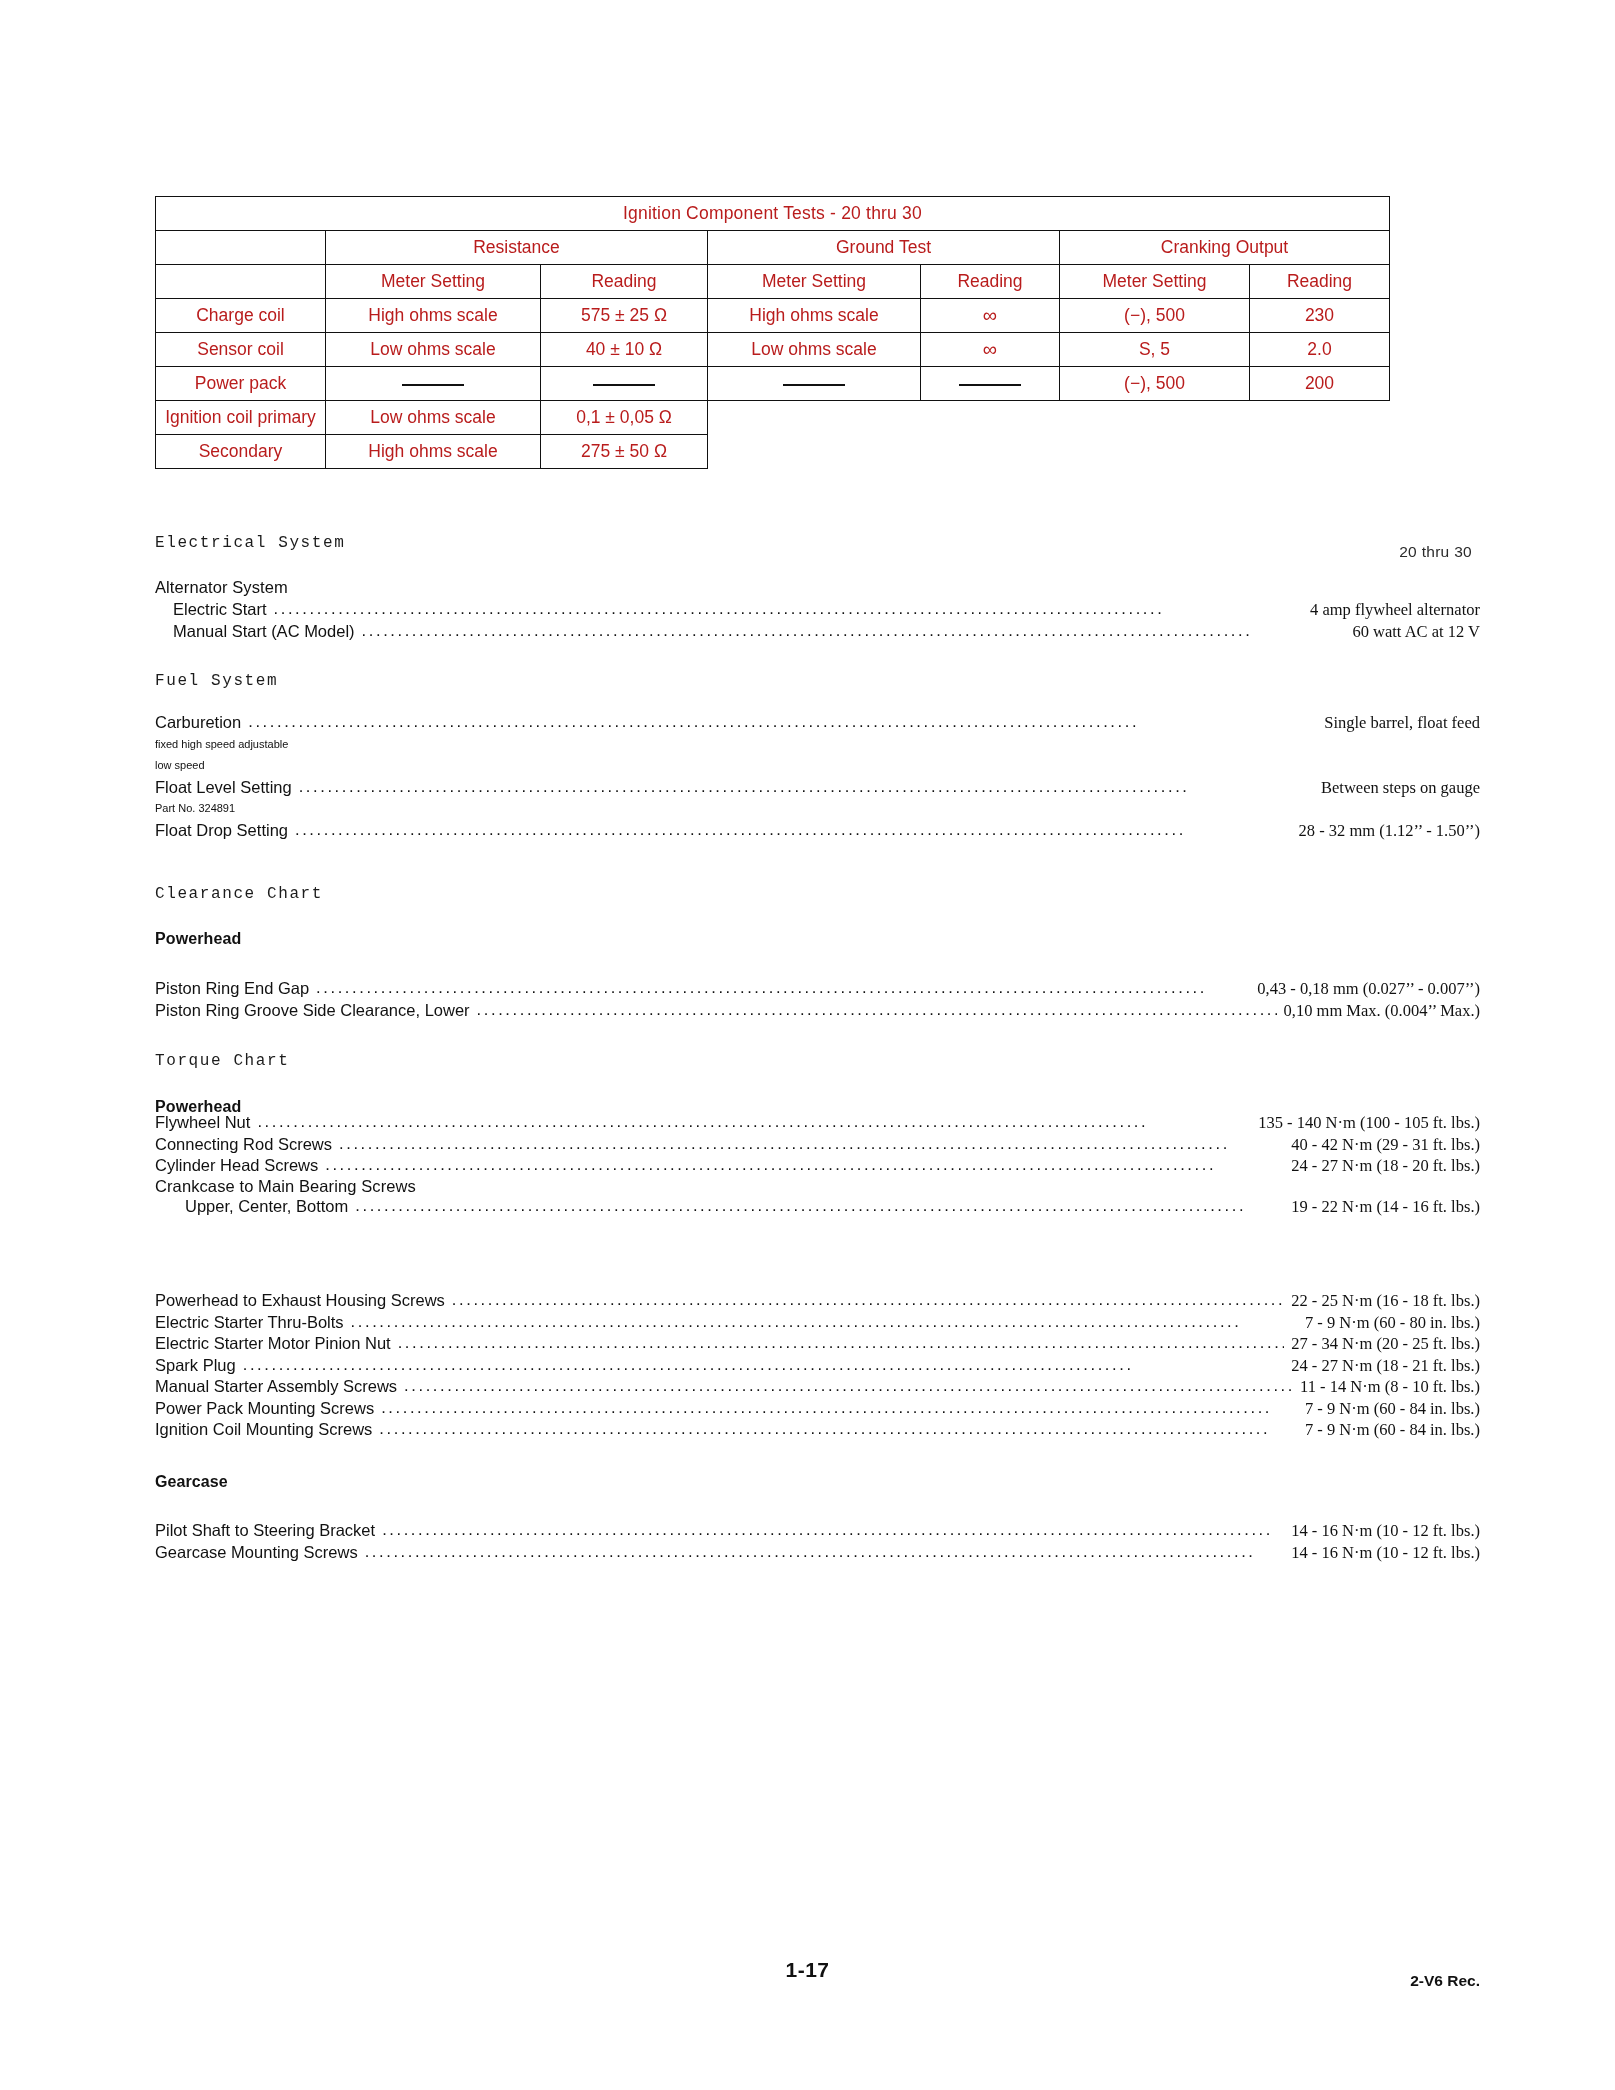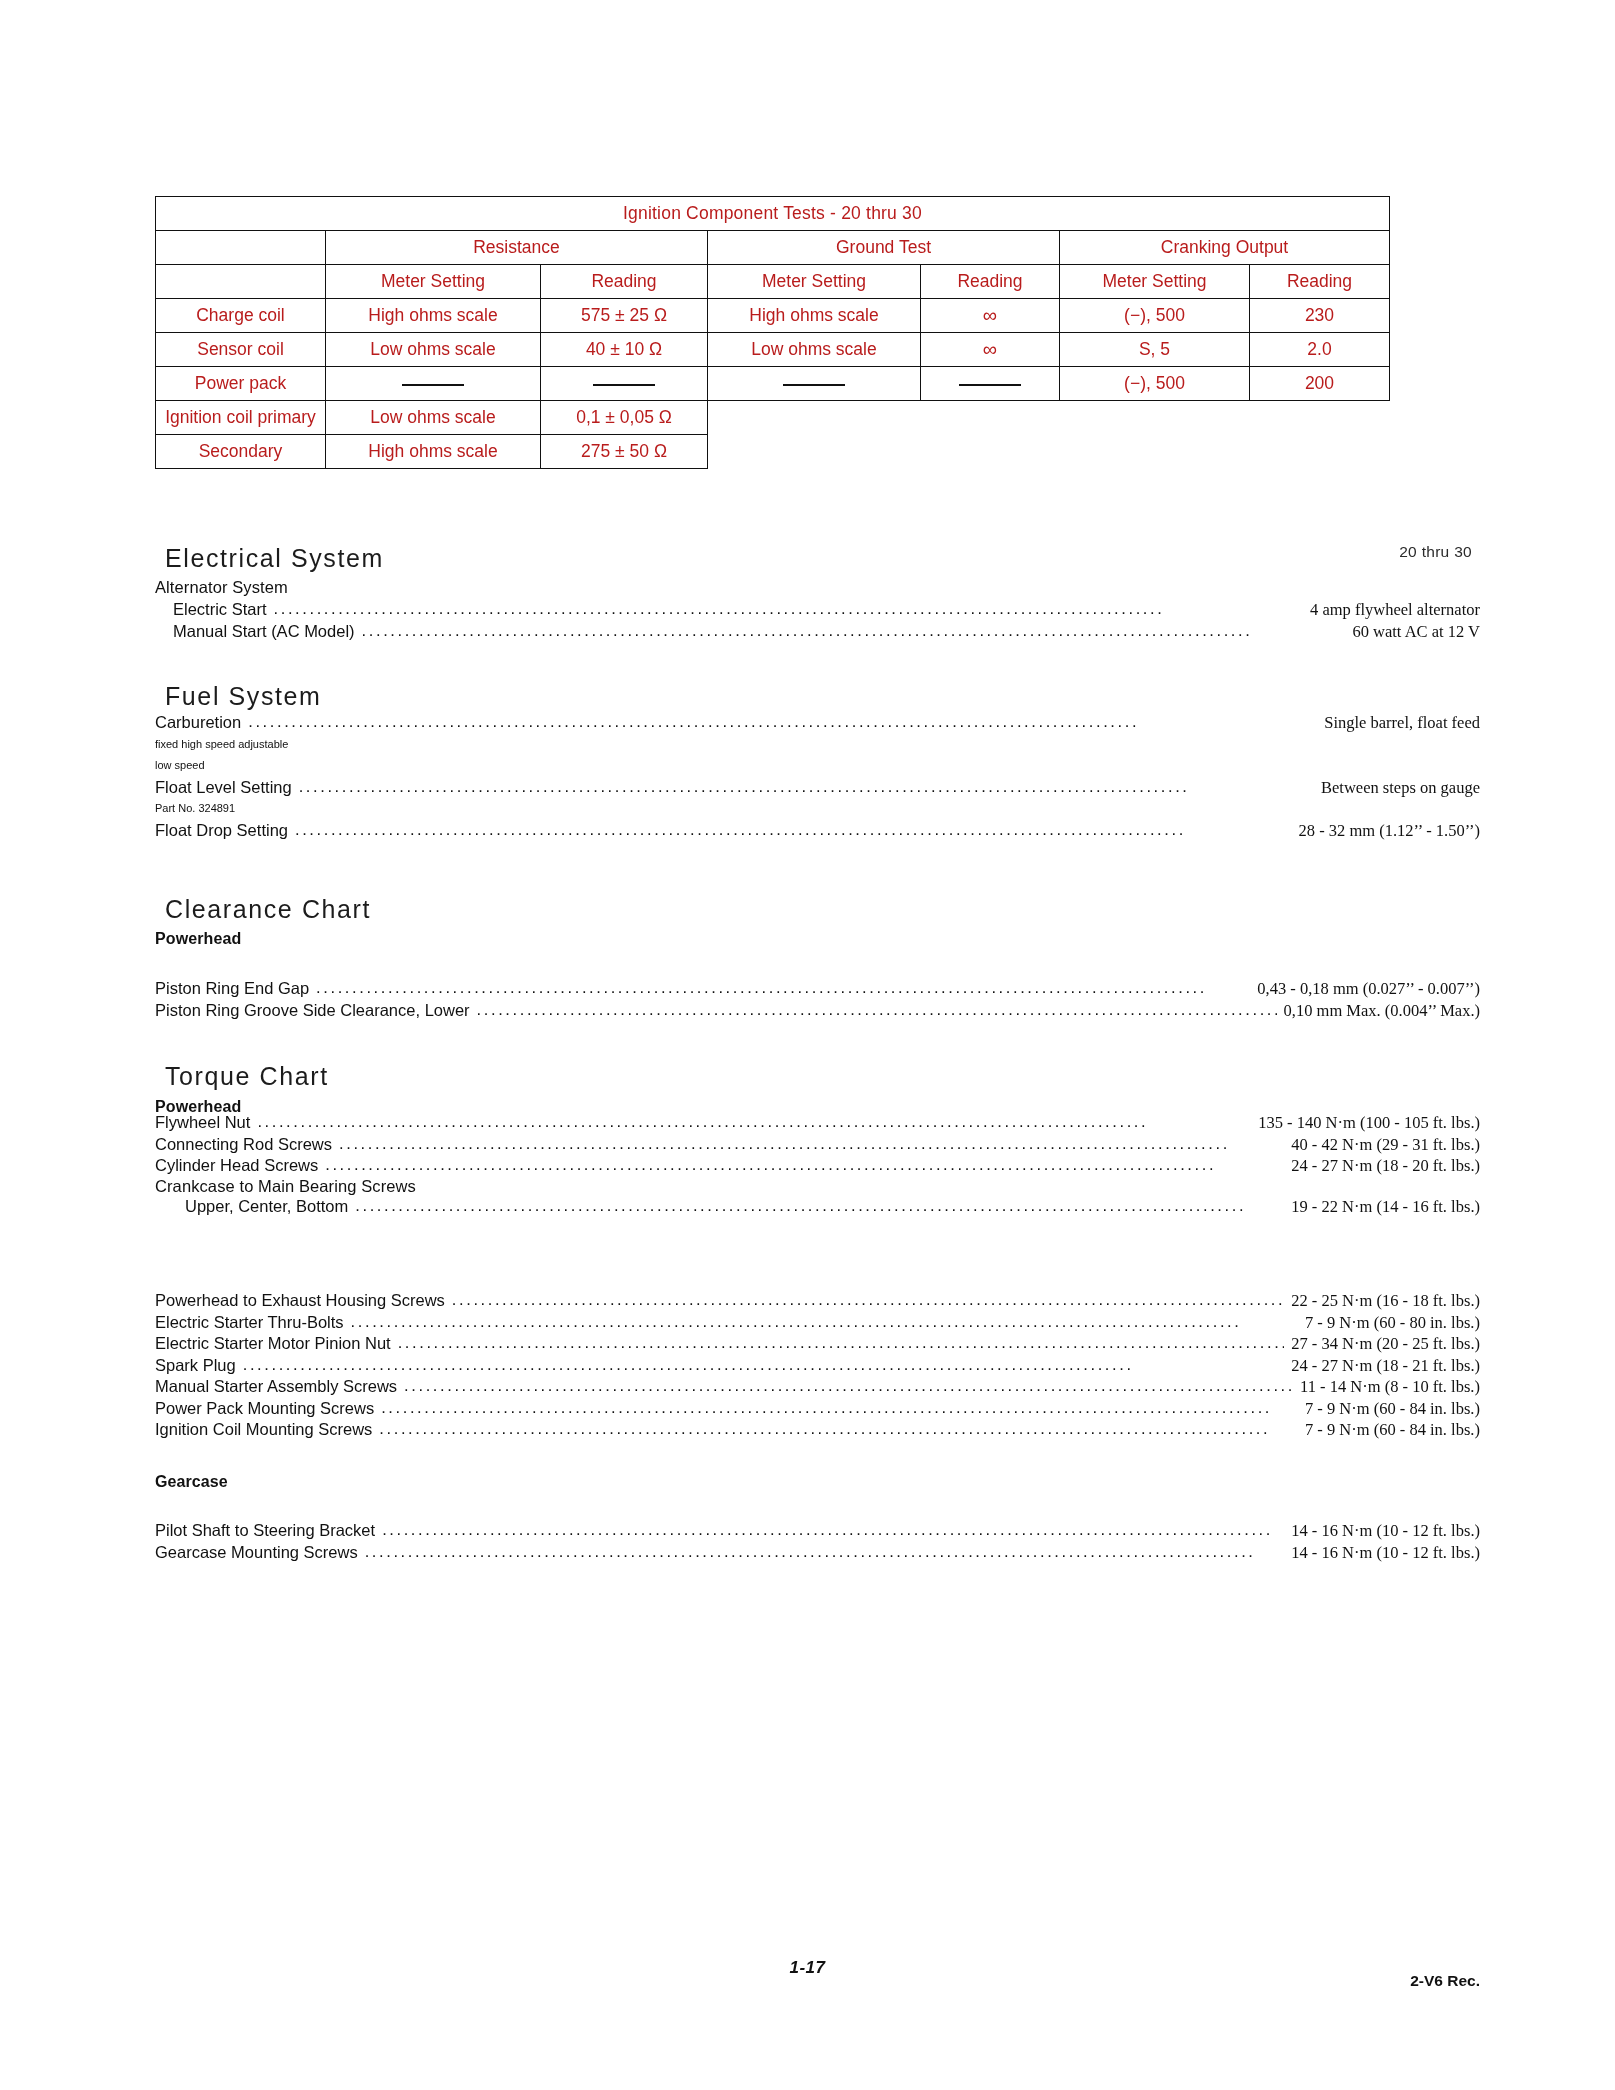--- a/index.html
+++ b/index.html
@@ -41,25 +41,26 @@
   .grp-row td { height:34px; }
   .hdr-row td { height:32px; }
   .tall td { height:48px; }
   .noborder { border:none !important; }
   .dash { display:inline-block; width:62px; height:0; border-top:2.2px solid #111; vertical-align:middle; }
   .inf { font-size:20px; }
 
   
   .section { position:absolute; left:155px; width:1325px; }
   h2.sec-title {
-    margin:10px; padding:0;
-    font-size:25px;
+    margin:0; padding:0;
+    font-size:16px;
     font-weight:400;
     letter-spacing:1.6px;
     color:#1c1c1c;
+    font-family:Liberation Mono, monospace;
   }
   .sec-note {
     position:absolute; right:8px; top:9px;
     font-size:15.5px; letter-spacing:.3px; color:#2a2a2a;
   }
   h3.sub-title {
     margin:0; padding:0;
     font-size:16px;
     font-weight:700;
     letter-spacing:.1px;
@@ -86,21 +87,21 @@
     top:-1px;
   }
   .lrow .val { flex:0 0 auto; padding-left:5px; text-align:left;font-family:Liberation Serif, serif; }
   .cont { text-align:left; font-size:11px; line-height:21.5px; }
   .indent1 { padding-left:18px; }
   .indent2 { padding-left:30px; }
 
   
   .pg-num {
     position:absolute; left:0; right:0; top:1958px;
-    text-align:center; font-size:17px; font-weight:700; letter-spacing:.5px;font-style:italic;
+    text-align:center; font-size:21px; font-weight:700; letter-spacing:.5px;
   }
   .doc-ref {
     position:absolute; right:135px; top:1972px;
     font-size:15.5px; font-weight:700;
   }
 </style>
 </head>
 <body>
 
 <div class="page">

